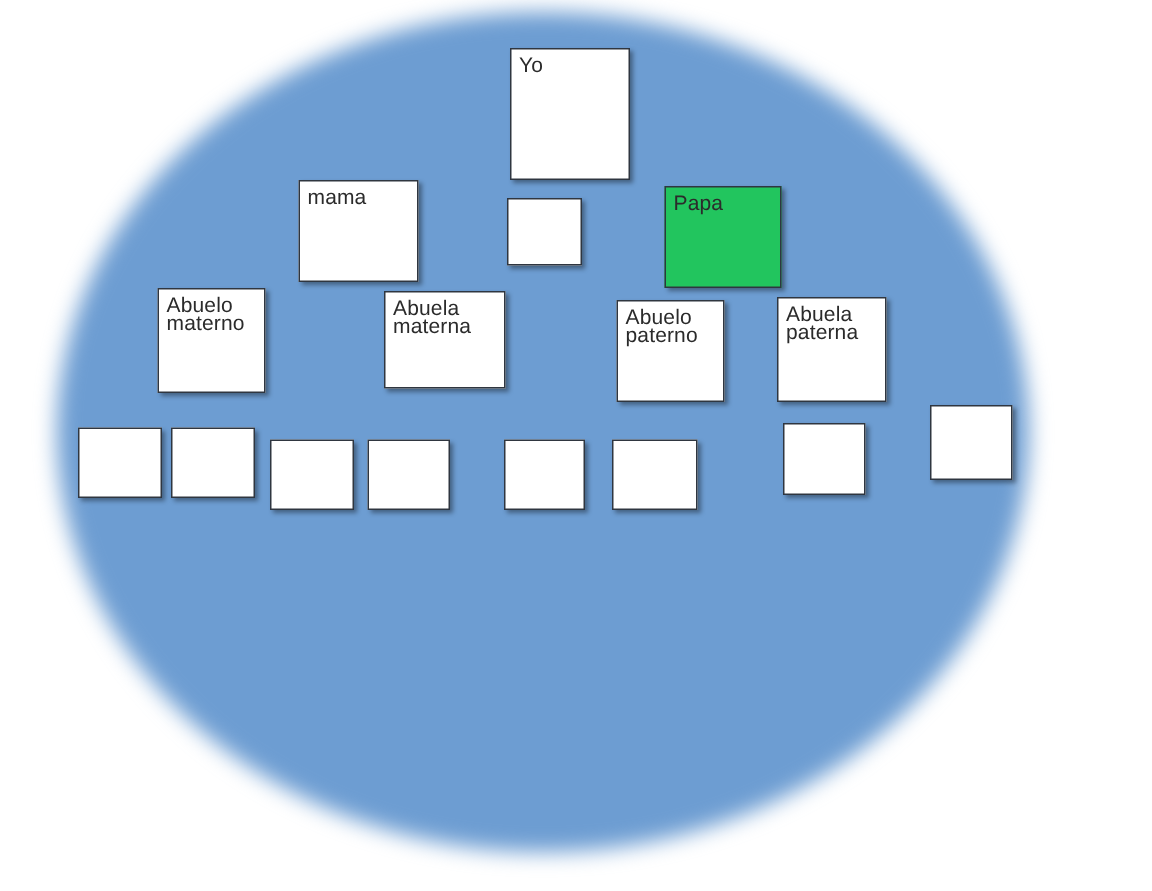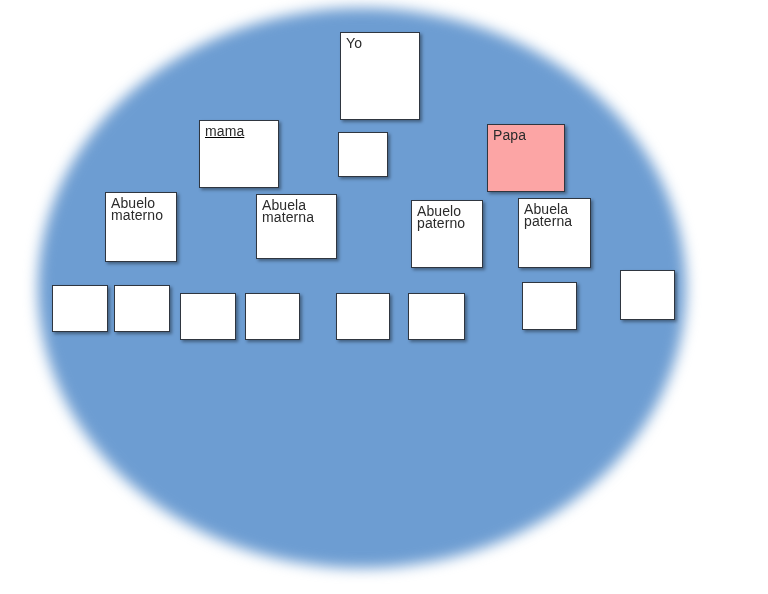--- a/index.html
+++ b/index.html
@@ -54,24 +54,24 @@
 </style>
 </head>
 <body>
 
 <div id="canvas">
   <div id="ellipse-shape" style="left: 38px; top: 8px; width: 648px; height: 560px; background: rgb(109, 157, 210);"></div>
   <div id="nodes-layer">
       <div class="node" style="left: 340px; top: 32px; width: 80px; height: 88px; background: rgb(255, 255, 255); border-color: rgb(47, 54, 64);">
         <span class="node-label" style="color: rgb(43, 43, 43);">Yo</span>
       </div>
-      <div class="node" style="left: 199px; top: 120px; width: 80px; height: 68px; background: rgb(255, 255, 255); border-color: rgb(47, 54, 64); text-decoration: underline;">
+      <div class="node" style="left: 199px; top: 120px; width: 80px; height: 68px; background: rgb(255, 255, 255); border-color: rgb(47, 54, 64);">
         <span class="node-label" style="color: rgb(43, 43, 43);">mama</span>
       </div>
-      <div class="node" style="left: 443px; top: 124px; width: 78px; height: 68px; background: #fca5a5; border-color: rgb(47, 54, 64); margin-left: 44px;">
+      <div class="node" style="left: 443px; top: 124px; width: 78px; height: 68px; background: #22c55e; border-color: rgb(47, 54, 64);">
         <span class="node-label" style="color: rgb(43, 43, 43);">Papa</span>
       </div>
       <div class="node" style="left: 338px; top: 132px; width: 50px; height: 45px; background: rgb(255, 255, 255); border-color: rgb(47, 54, 64);">
         <span class="node-label" style="color: rgb(43, 43, 43);"></span>
       </div>
       <div class="node" style="left: 105px; top: 192px; width: 72px; height: 70px; background: rgb(255, 255, 255); border-color: rgb(47, 54, 64);">
         <span class="node-label" style="color: rgb(43, 43, 43);">Abuelo
 materno</span>
       </div>
       <div class="node" style="left: 256px; top: 194px; width: 81px; height: 65px; background: rgb(255, 255, 255); border-color: rgb(47, 54, 64);">

